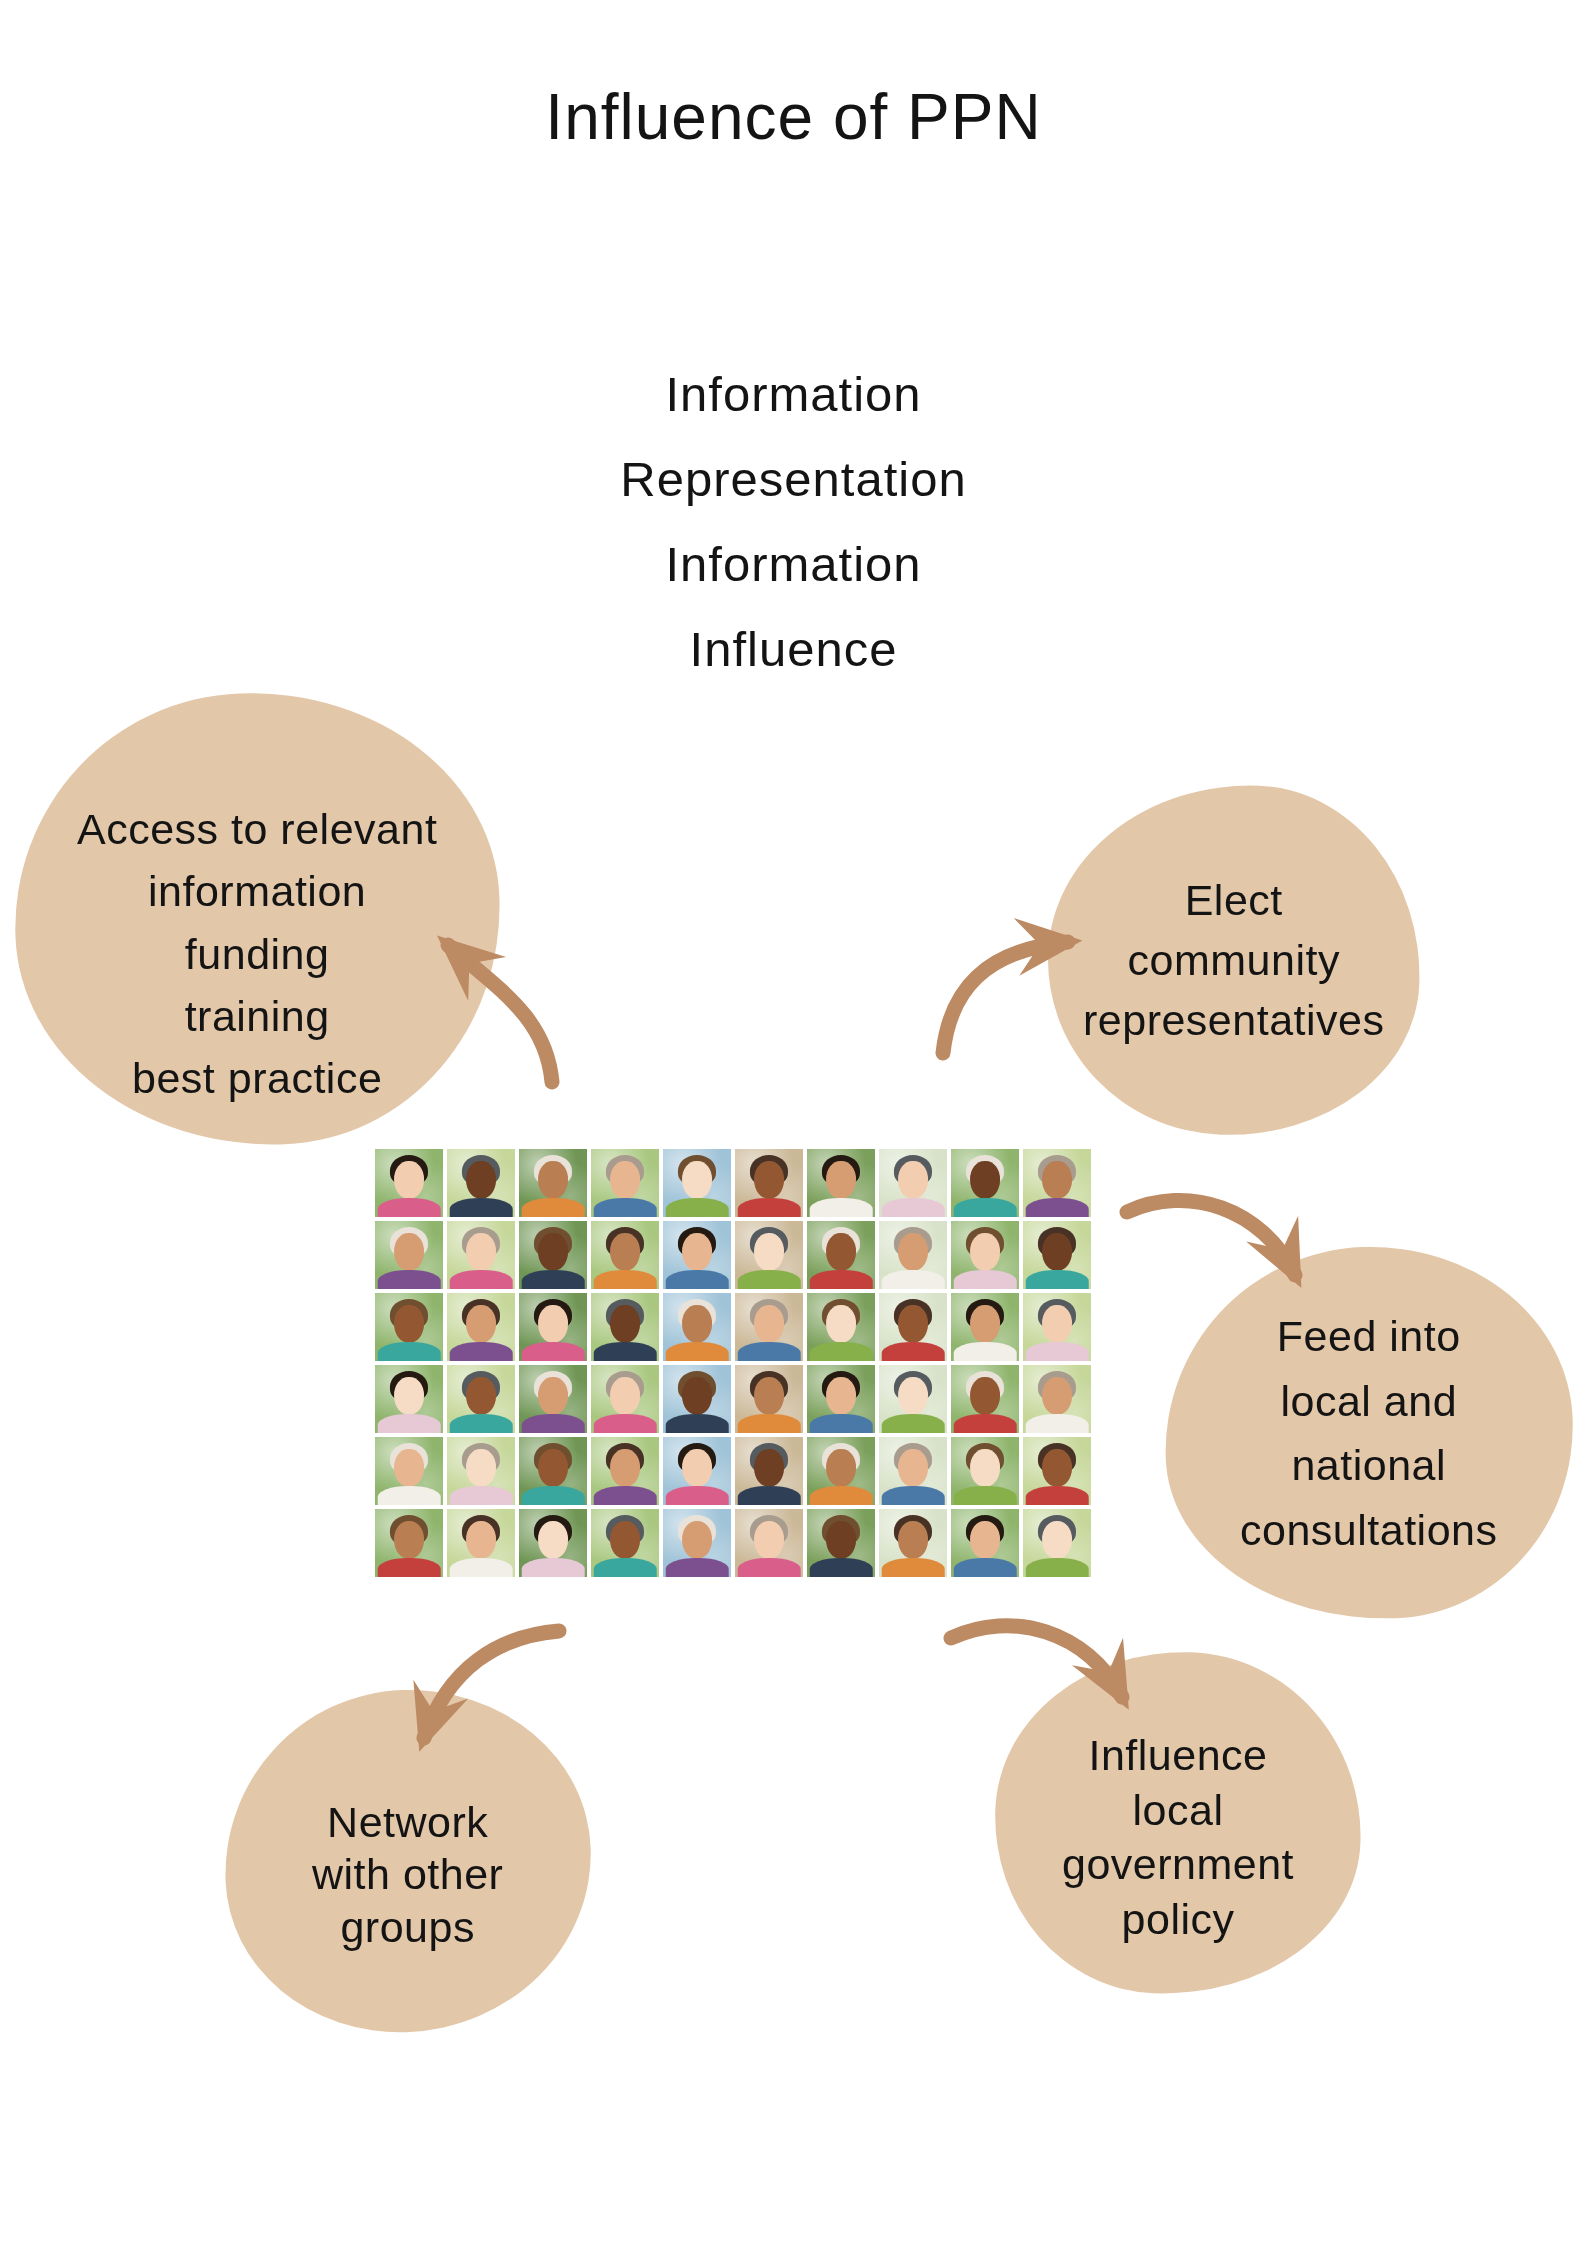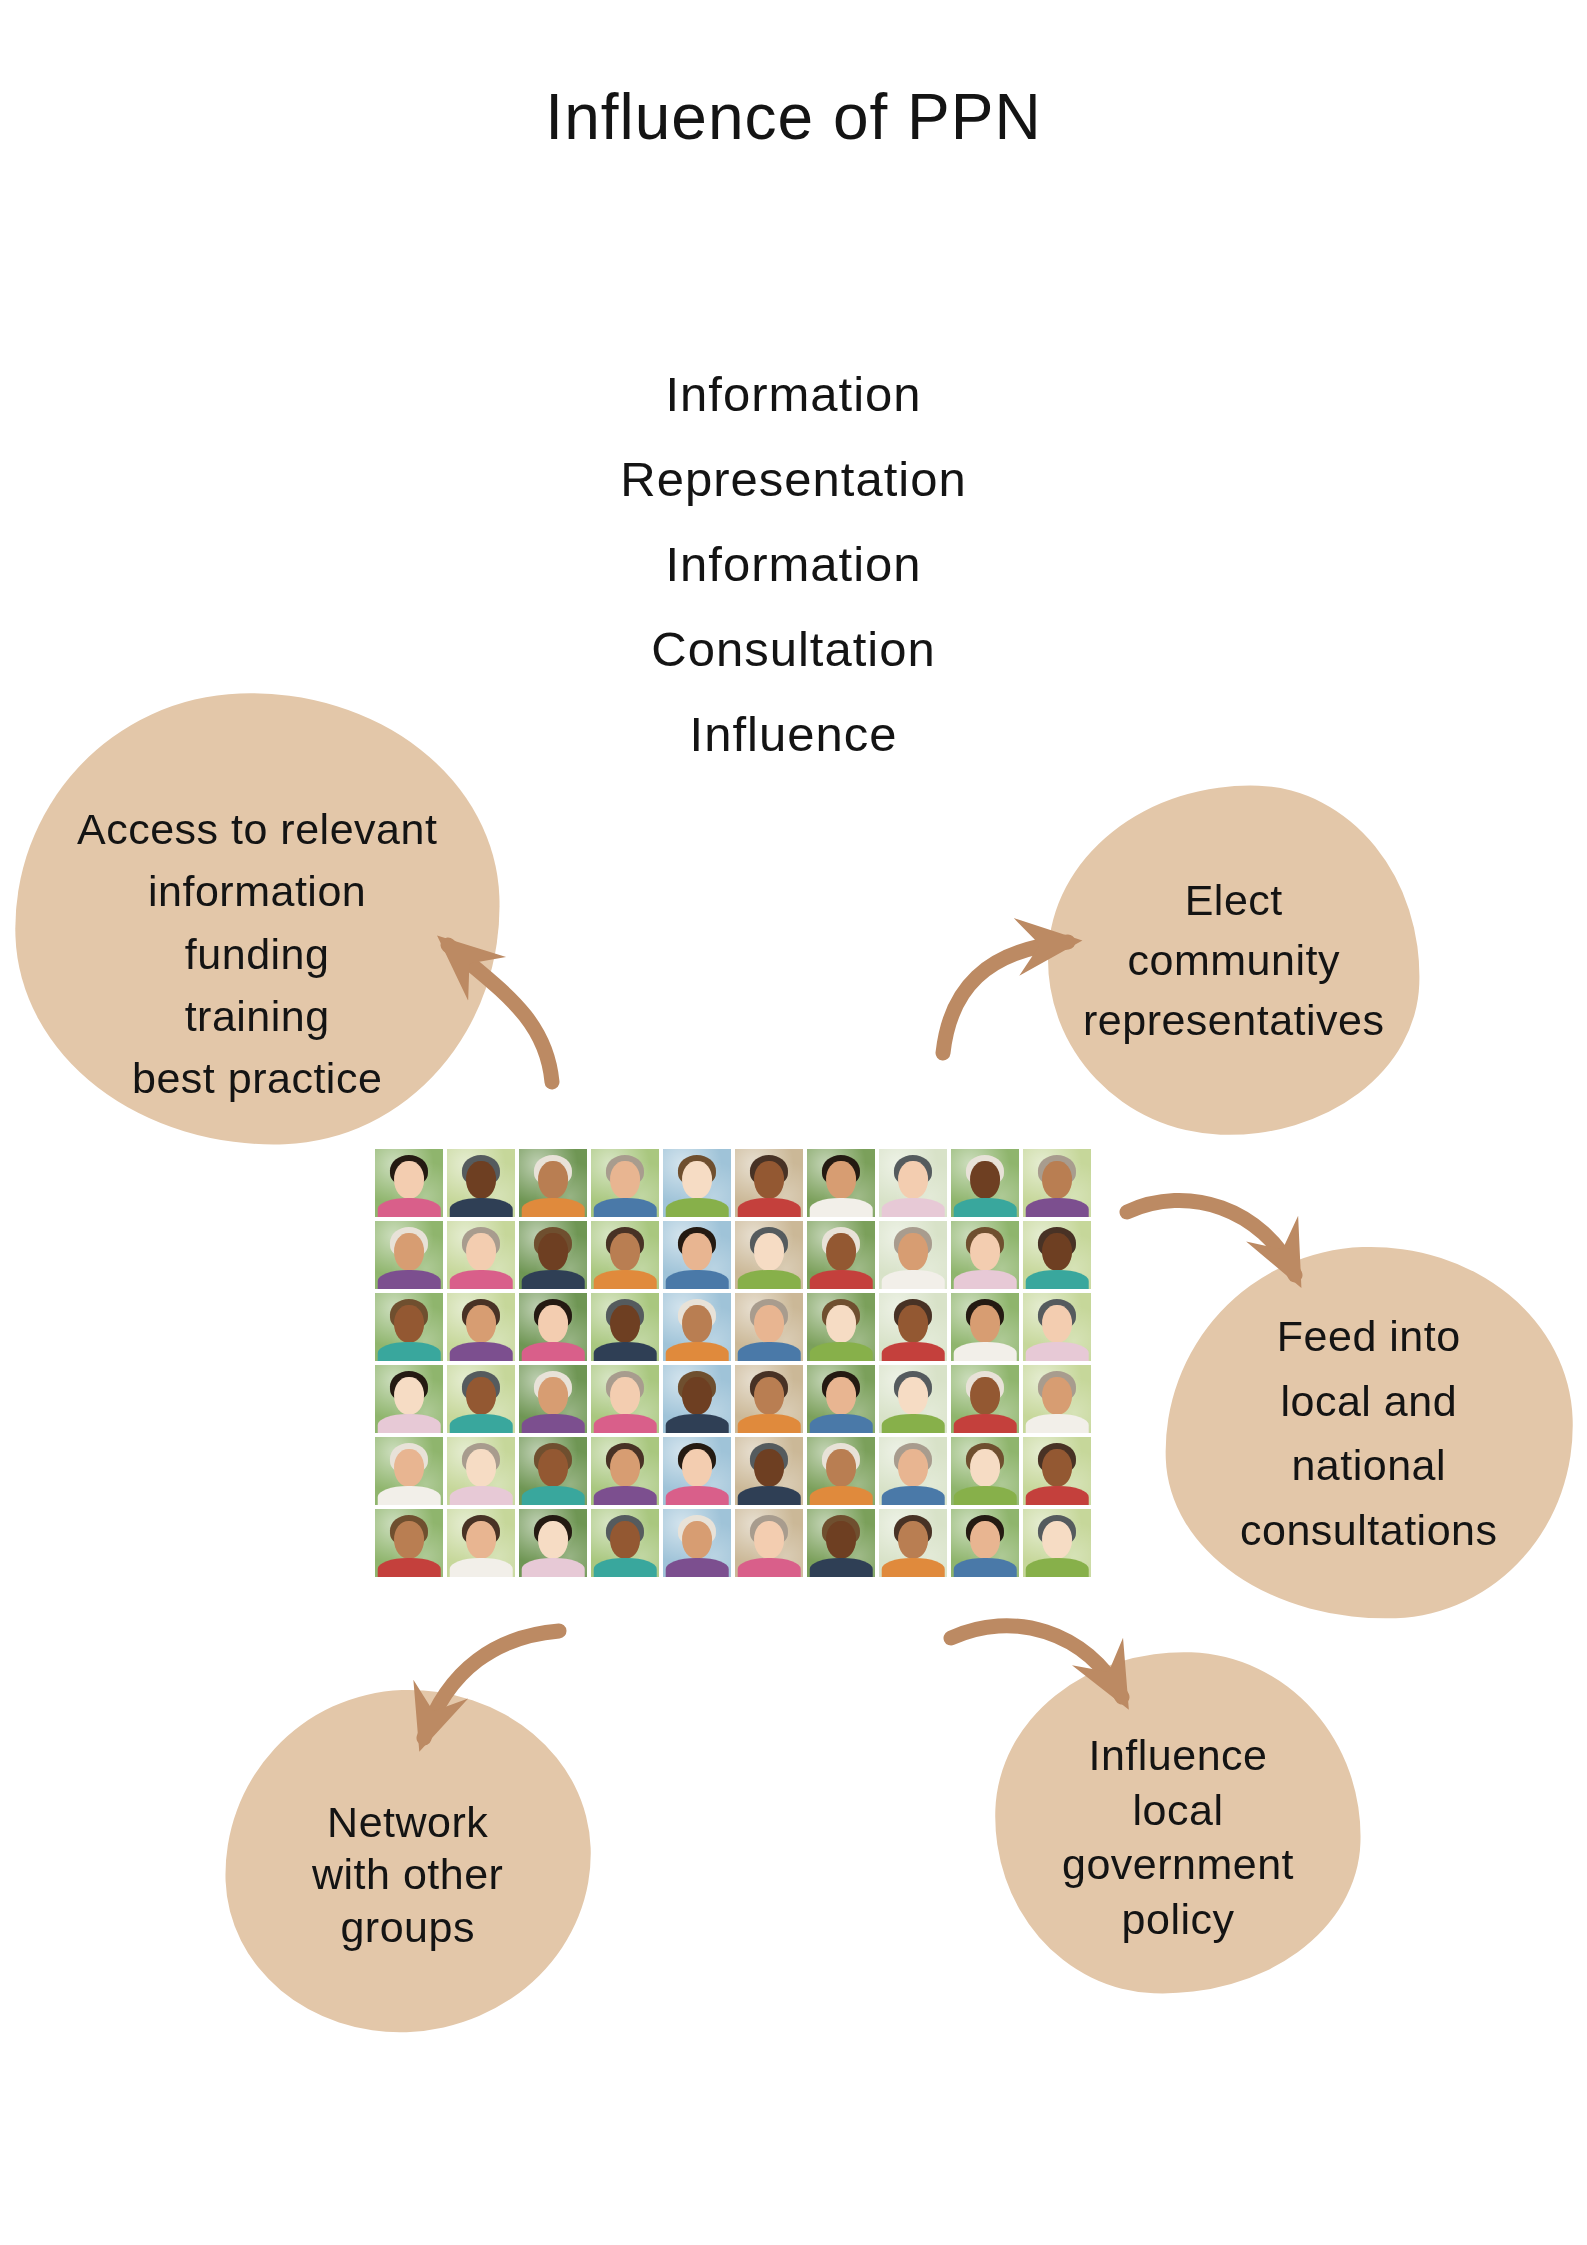--- a/index.html
+++ b/index.html
@@ -111,21 +111,20 @@
 <body>
 
 <div id="poster">
 
   <div class="kicker">Influence of PPN</div>
 
   <div class="benefit-list">
     <div class="item">Information</div>
     <div class="item">Representation</div>
     <div class="item">Information</div>
-    <div class="item">Consultation</div>
     <div class="item">Influence</div>
   </div>
 
   <div class="bubble" id="bubble-access">
     <div class="bubble-text">Access to relevant
 information
 funding
 training
 best practice</div>
   </div>

